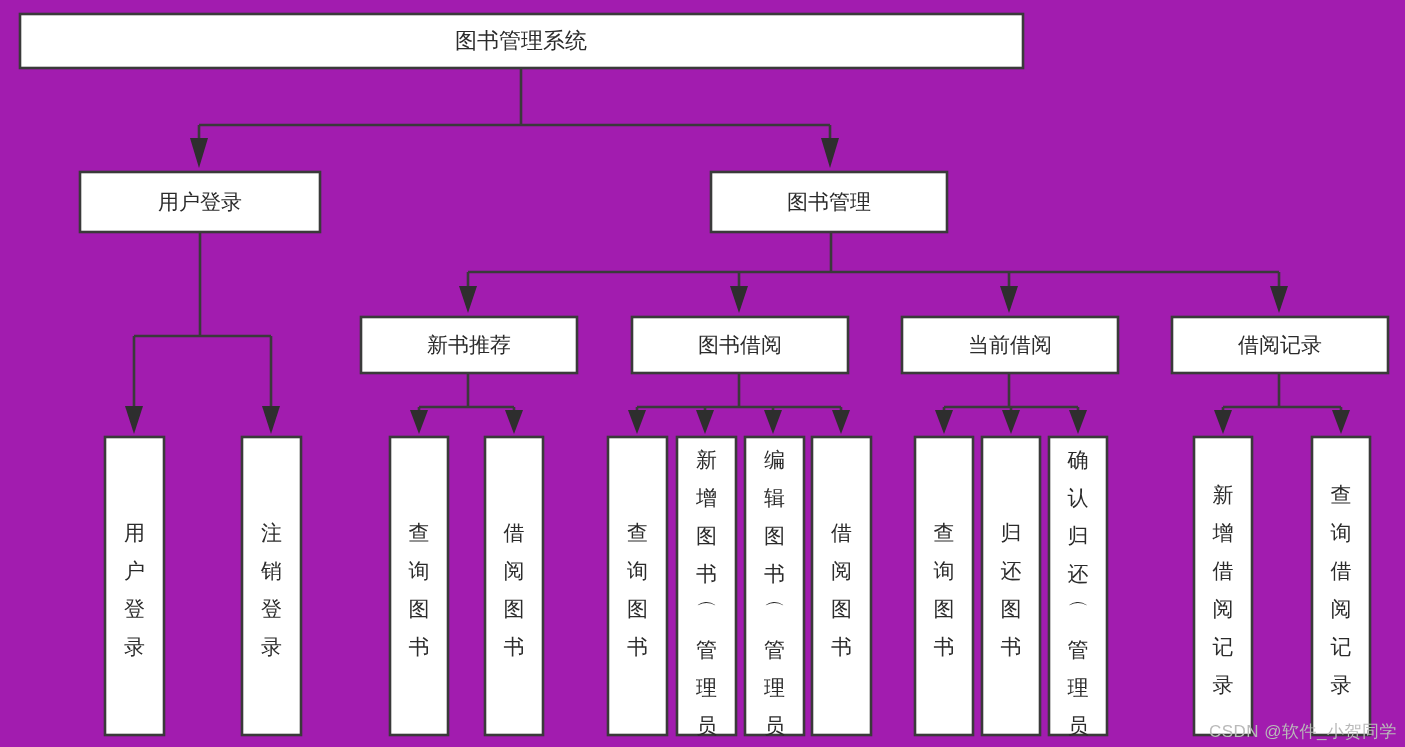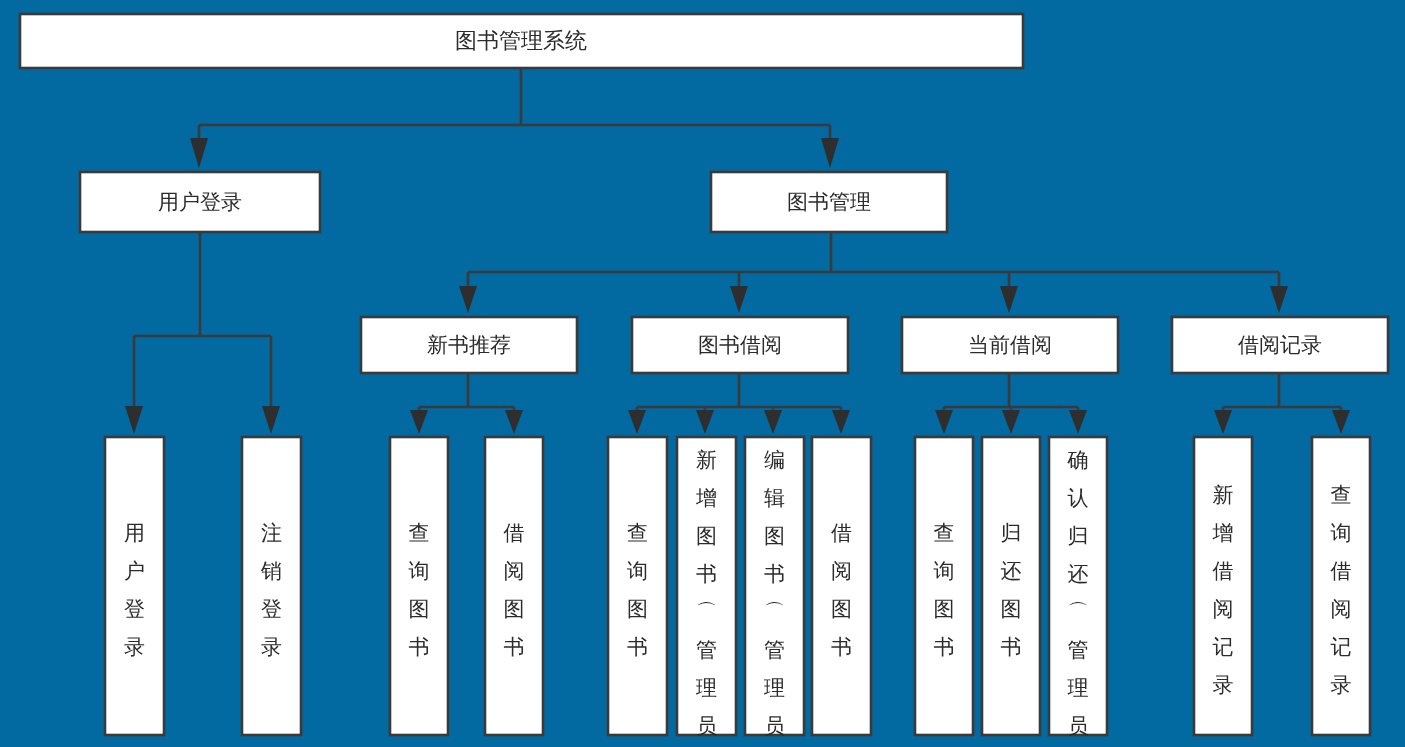--- a/index.html
+++ b/index.html
@@ -7,21 +7,21 @@
     padding: 0;
     background: #ffffff;
   }
   body {
     font-family: "Liberation Sans", "DejaVu Sans", sans-serif;
   }
   #diagram-root {
     position: relative;
     width: 1405px;
     height: 747px;
-    background: #0369a1;
+    background: #a21caf;
     overflow: hidden;
   }
   svg.flow-svg {
     position: absolute;
     left: 0;
     top: 0;
     width: 1405px;
     height: 747px;
     display: block;
   }
@@ -234,14 +234,15 @@
         <text class="vert-label" x="841.5" y="539.64"><tspan x="841.5">借</tspan><tspan x="841.5" dy="38">阅</tspan><tspan x="841.5" dy="38">图</tspan><tspan x="841.5" dy="38">书</tspan></text>
         <text class="vert-label" x="944" y="539.64"><tspan x="944">查</tspan><tspan x="944" dy="38">询</tspan><tspan x="944" dy="38">图</tspan><tspan x="944" dy="38">书</tspan></text>
         <text class="vert-label" x="1011" y="539.64"><tspan x="1011">归</tspan><tspan x="1011" dy="38">还</tspan><tspan x="1011" dy="38">图</tspan><tspan x="1011" dy="38">书</tspan></text>
         <text class="vert-label" x="1078" y="467"><tspan x="1078">确</tspan><tspan x="1078" dy="38">认</tspan><tspan x="1078" dy="38">归</tspan><tspan x="1078" dy="38">还</tspan><tspan x="1078" dy="38">⌒</tspan><tspan x="1078" dy="38">管</tspan><tspan x="1078" dy="38">理</tspan><tspan x="1078" dy="38">员</tspan><tspan x="1078" dy="38">⌣</tspan></text>
         <text class="vert-label" x="1223" y="501.64"><tspan x="1223">新</tspan><tspan x="1223" dy="38">增</tspan><tspan x="1223" dy="38">借</tspan><tspan x="1223" dy="38">阅</tspan><tspan x="1223" dy="38">记</tspan><tspan x="1223" dy="38">录</tspan></text>
         <text class="vert-label" x="1341" y="501.64"><tspan x="1341">查</tspan><tspan x="1341" dy="38">询</tspan><tspan x="1341" dy="38">借</tspan><tspan x="1341" dy="38">阅</tspan><tspan x="1341" dy="38">记</tspan><tspan x="1341" dy="38">录</tspan></text>
       </g>
 
   </svg>
 
+  <div class="watermark">CSDN @软件_小贺同学</div>
 
 </div>
 
 </body></html>

